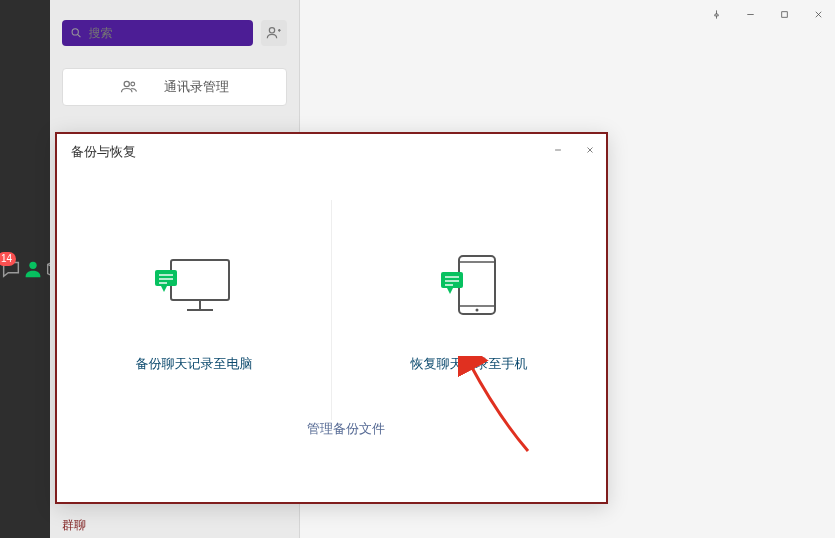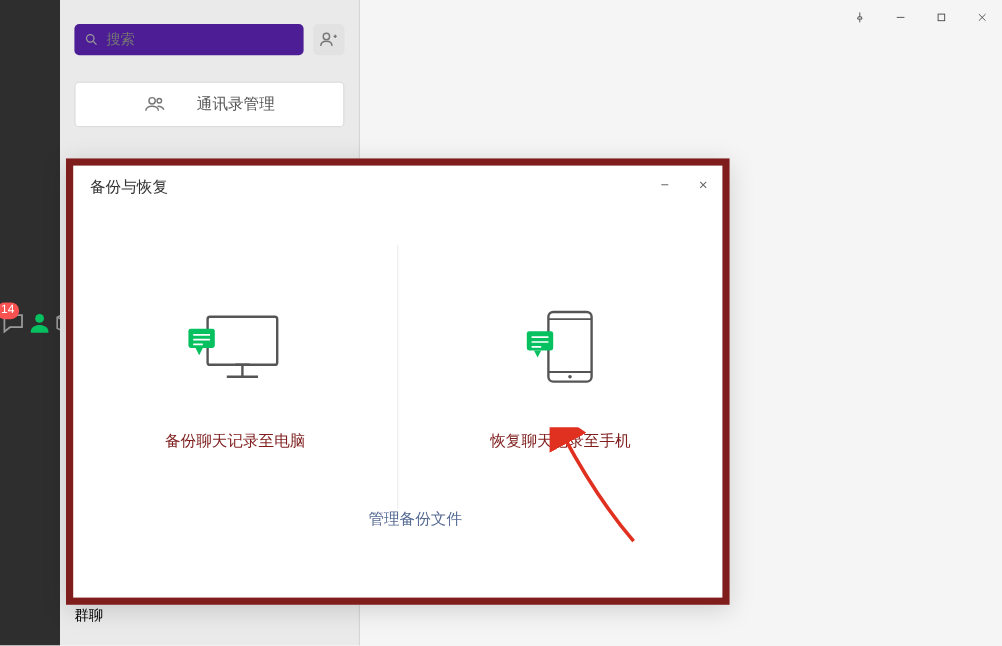--- a/index.html
+++ b/index.html
@@ -51,40 +51,40 @@
   .add-friend-btn {
     width: 26px; height: 26px; background: #e2e2e2; border-radius: 4px;
     display: flex; align-items: center; justify-content: center; cursor: pointer;
   }
   .contacts-mgmt {
     margin: 10px 12px; background: #fff; border: 1px solid #ddd; border-radius: 4px;
     height: 38px; display: flex; align-items: center; justify-content: center;
     gap: 26px; font-size: 13px; color: #555; cursor: pointer;
   }
   .group-label {
-    position: absolute; bottom: 16px; left: 12px; font-size: 12px; color: #000000;
+    position: absolute; bottom: 4px; left: 12px; font-size: 12px; color: #7f1d1d;
   }
   
   
   .main-area {
     position: absolute; left: 300px; top: 0; right: 0; height: 538px; background: #f5f5f5;
   }
   .title-controls {
     position: absolute; top: 0; right: 0; height: 28px; display: flex; align-items: center;
   }
   .title-btn {
     width: 34px; height: 28px; display: flex; align-items: center; justify-content: center;
     cursor: pointer;
   }
   .title-btn svg { width: 11px; height: 11px; }
   
   
   .modal {
     position: absolute; left: 55px; top: 132px; width: 553px; height: 372px;
-    background: #fff; border: 6px solid #7f1d1d; box-shadow: 0 4px 20px rgba(0,0,0,0.15);
+    background: #fff; border: 2px solid #7f1d1d; box-shadow: 0 4px 20px rgba(0,0,0,0.15);
   }
   .modal-header {
     height: 36px; display: flex; align-items: center; padding: 0 14px;
     font-size: 13px; color: #333; position: relative;
   }
   .modal-controls {
     position: absolute; right: 0; top: 0; display: flex;
   }
   .modal-btn {
     width: 32px; height: 32px; display: flex; align-items: center; justify-content: center;
@@ -92,21 +92,21 @@
   }
   .modal-body {
     display: flex; height: 250px; padding-top: 30px;
   }
   .option {
     flex: 1; display: flex; flex-direction: column; align-items: center; justify-content: center;
     cursor: pointer; position: relative;
   }
   .option:first-child { border-right: 1px solid #eee; }
   .option-icon { height: 80px; display:flex; align-items:center; justify-content:center; }
-  .option-label { margin-top: 28px; font-size: 13px; color: #7f1d1d; }
+  .option-label { margin-top: 28px; font-size: 13px; color: #0c4a6e; }
   .modal-footer {
     text-align: center; font-size: 13px;
   }
   .modal-footer a { color: #576b95; text-decoration: none; cursor: pointer; margin-left: 29px; }
   
   
   .arrow { position: absolute; left: 458px; top: 356px; pointer-events: none; }
 </style>
 </head>
 <body>

